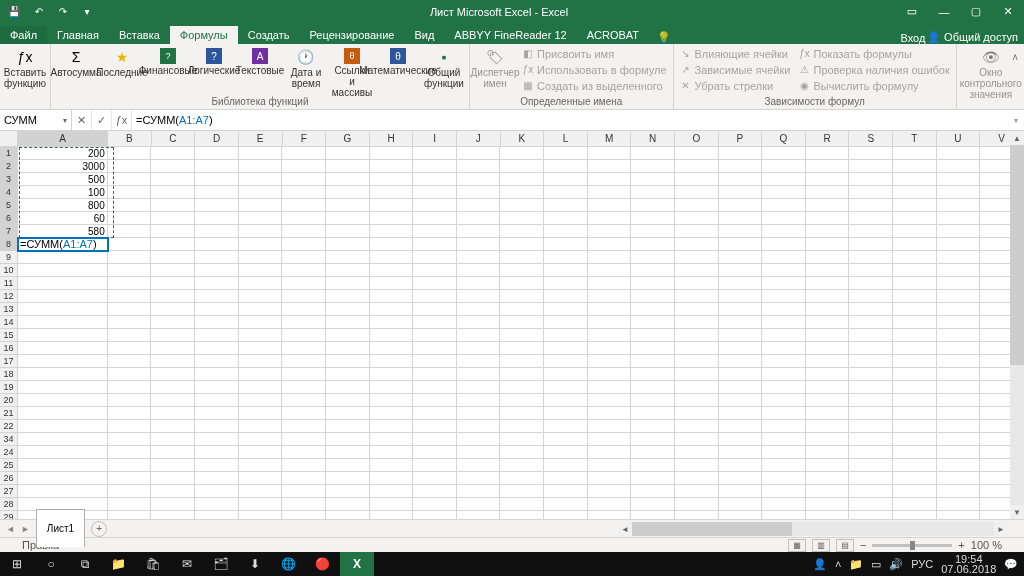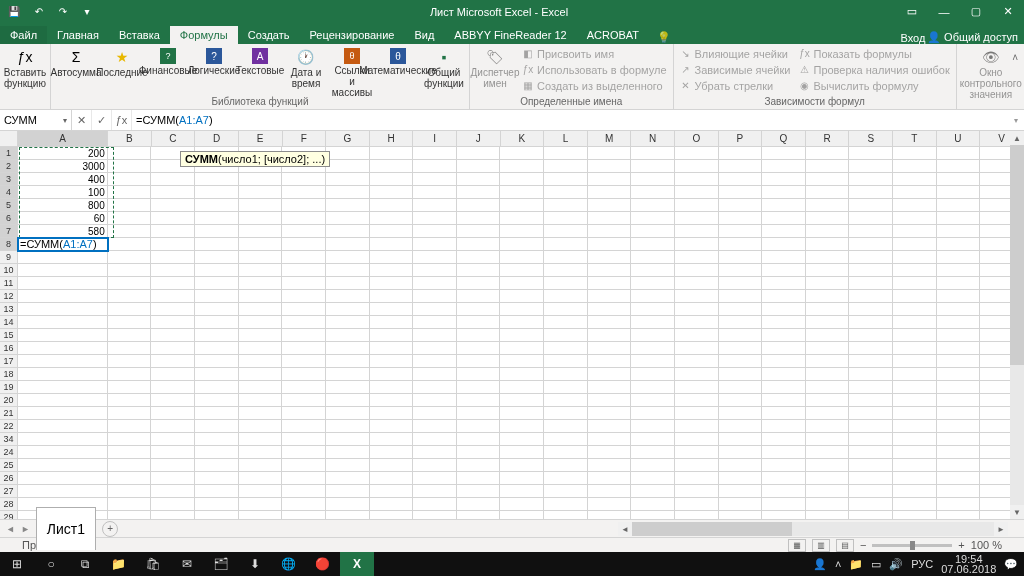--- a/index.html
+++ b/index.html
@@ -58,21 +58,21 @@
 .cell { width: 46px; border-right: 1px solid #d4d4d4; border-bottom: 1px solid #d4d4d4; display: flex; align-items: center; justify-content: flex-end; padding: 0 2px; font-size: 10px; background: #fff; }
 .cell.wide { width: 95px; }
 .cell.editing { outline: 2px solid #0070c0; outline-offset: -1px; background: #fff; justify-content: flex-start; z-index: 5; position: relative; }
 .cell.editing .ref { color: #0070c0; }
 .marquee { position: absolute; border: 1px dashed #217346; pointer-events: none; z-index: 4; }
 
 
 .sheetbar { height: 18px; border-top: 1px solid #d4d4d4; display: flex; align-items: center; background: #f3f2f1; position: relative; }
 .navarrows { display: flex; padding: 0 6px; gap: 6px; color: #888; }
 .navarrows span { cursor: pointer; font-size: 9px; }
-.sheettab { background: #fff; border: 1px solid #aeaeae; border-bottom: none; padding: 13px 10px; font-size: 14px; cursor: pointer; margin-top: -1px; }
+.sheettab { background: #fff; border: 1px solid #aeaeae; border-bottom: none; padding: 13px 10px; font-size: 10px; cursor: pointer; margin-top: -1px; }
 .addsheet { width: 16px; height: 16px; border: 1px solid #c0c0c0; border-radius: 50%; display: flex; align-items: center; justify-content: center; margin-left: 6px; cursor: pointer; font-size: 10px; color: #666; }
 .hscroll { position: absolute; right: 16px; width: 390px; height: 14px; top: 2px; background: #f0f0f0; display: flex; align-items: center; }
 .hscroll .ar { width: 14px; height: 14px; display: flex; align-items: center; justify-content: center; font-size: 8px; color: #666; cursor: pointer; }
 .hscroll .track { flex: 1; background: #e8e8e8; height: 14px; position: relative; }
 .hscroll .thumb { position: absolute; left: 0; width: 160px; height: 14px; background: #cdcdcd; cursor: pointer; }
 .vscroll { position: absolute; right: 0; top: 0; bottom: 0; width: 14px; background: #f0f0f0; display: flex; flex-direction: column; }
 .vscroll .ar { height: 14px; display: flex; align-items: center; justify-content: center; font-size: 8px; color: #666; cursor: pointer; }
 .vscroll .track { flex: 1; background: #e8e8e8; position: relative; }
 .vscroll .thumb { position: absolute; top: 0; height: 220px; width: 14px; background: #cdcdcd; cursor: pointer; }
 
@@ -261,23 +261,20 @@
   </div>
   <div class="formula">
     <span>=СУММ(</span>
       <span class="ref">A1:A7</span>
       <span>)</span>
   </div>
   <div class="fexpand">▾</div>
 </div>
 
 <div class="gridwrap">
-  <div class="tooltip">
-    <b>СУММ</b><span>(число1; [число2]; ...)</span>
-  </div>
   <div class="colhead">
     <div class="corner"></div>
     <div id="colhead-row" style="display: contents;"></div>
   <div class="ch wide sel">A</div>
       <div class="ch">B</div>
       <div class="ch">C</div>
       <div class="ch">D</div>
       <div class="ch">E</div>
       <div class="ch">F</div>
       <div class="ch">G</div>
@@ -344,21 +341,21 @@
         <div class="cell"></div>
         <div class="cell"></div>
         <div class="cell"></div>
         <div class="cell"></div>
         <div class="cell"></div>
         <div class="cell"></div>
         <div class="cell"></div>
       </div>
       <div class="row">
         <div class="rh sel">3</div>
-        <div class="cell wide">400</div>
+        <div class="cell wide">500</div>
         <div class="cell"></div>
         <div class="cell"></div>
         <div class="cell"></div>
         <div class="cell"></div>
         <div class="cell"></div>
         <div class="cell"></div>
         <div class="cell"></div>
         <div class="cell"></div>
         <div class="cell"></div>
         <div class="cell"></div>

